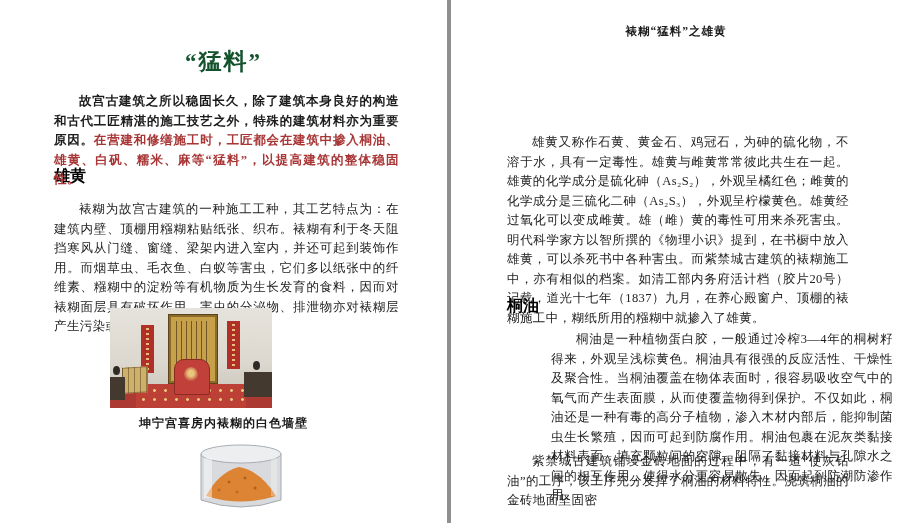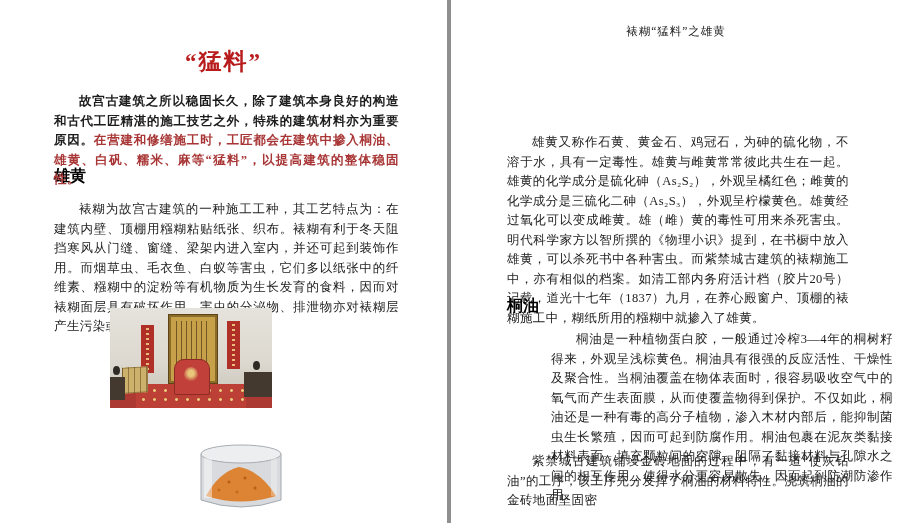--- a/index.html
+++ b/index.html
@@ -6,34 +6,34 @@
   body{width:900px;height:523px;position:relative;overflow:hidden;
        font-family:"Liberation Serif","DejaVu Serif",serif;color:#1c1c1c;}
   .page{position:absolute;top:0;height:523px;background:#ffffff;}
   .page-left{left:0;width:447px;}
   .page-right{left:452px;width:448px;}
   .divider{position:absolute;left:447px;top:0;width:4px;height:523px;background:#8f8f8f;}
   .col{position:absolute;left:54px;width:345px;}
   .col-r{position:absolute;left:55px;width:342px;}
 
   .page-title{position:absolute;top:46px;left:0;width:100%;text-align:center;
-              font-size:23px;font-weight:bold;letter-spacing:2px;color:#b91c1c;}
+              font-size:23px;font-weight:bold;letter-spacing:2px;color:#14532d;}
   .para{font-size:12.5px;line-height:19.5px;text-align:justify;letter-spacing:0.4px;
         text-indent:2em;margin:0;}
   .para-bold{font-weight:bold;}
   .red{color:#a93636;}
   .sec-heading{font-size:16px;font-weight:bold;margin:0;color:#000;}
 
   .intro{position:absolute;top:92px;}
   .h-xionghuang{position:absolute;top:166px;}
   .para-biaohu{position:absolute;top:200px;}
 
   
   .running-head{position:absolute;top:24px;left:0;width:100%;text-align:center;
-                font-size:11.5px;font-weight:normal;letter-spacing:1px;}
+                font-size:11.5px;font-weight:bold;letter-spacing:1px;}
   .callout{position:absolute;top:52px;left:55px;width:342px;box-sizing:border-box;
            background:#d9d9d9;padding:11px 13px 12px 13px;}
   .callout p{font-size:12.5px;line-height:21.5px;text-align:justify;letter-spacing:0.4px;
              text-indent:0;margin:0;}
   .para-xh{position:absolute;top:133px;}
   .h-tongyou{position:absolute;top:296px;}
   .para-ty1{position:absolute;top:330px;margin-left:44px;}
   .para-ty2{position:absolute;top:452px;}
 
   
@@ -99,20 +99,21 @@
     <div class="ph1-couplet ph1-couplet-right"></div>
     <div class="ph1-scroll"></div>
     <div class="ph1-screen"></div>
     <div class="ph1-table ph1-table-left"></div>
     <div class="ph1-table ph1-table-right"></div>
     <div class="ph1-lantern ph1-lantern-left"></div>
     <div class="ph1-lantern ph1-lantern-right"></div>
     <div class="ph1-chair"></div>
   </div>
 
+  <div class="caption">坤宁宫喜房内裱糊的白色墙壁</div>
 
   <div class="photo2">
     <svg width="104" height="80" viewBox="0 0 104 80">
       <path d="M12,14 L12,60 Q52,74 92,60 L92,14 Z" fill="#d8dadd" stroke="#a4aaaf" stroke-width="1"></path>
       <path d="M17,56 Q30,32 50,27 Q72,31 87,56 Q52,67 17,56 Z" fill="#dd8434"></path>
       <circle cx="40" cy="42" r="1.5" fill="#b35f17"></circle>
       <circle cx="56" cy="38" r="1.5" fill="#b35f17"></circle>
       <circle cx="48" cy="52" r="1.5" fill="#c06a1d"></circle>
       <circle cx="66" cy="48" r="1.5" fill="#b35f17"></circle>
       <circle cx="30" cy="50" r="1.5" fill="#c06a1d"></circle>

